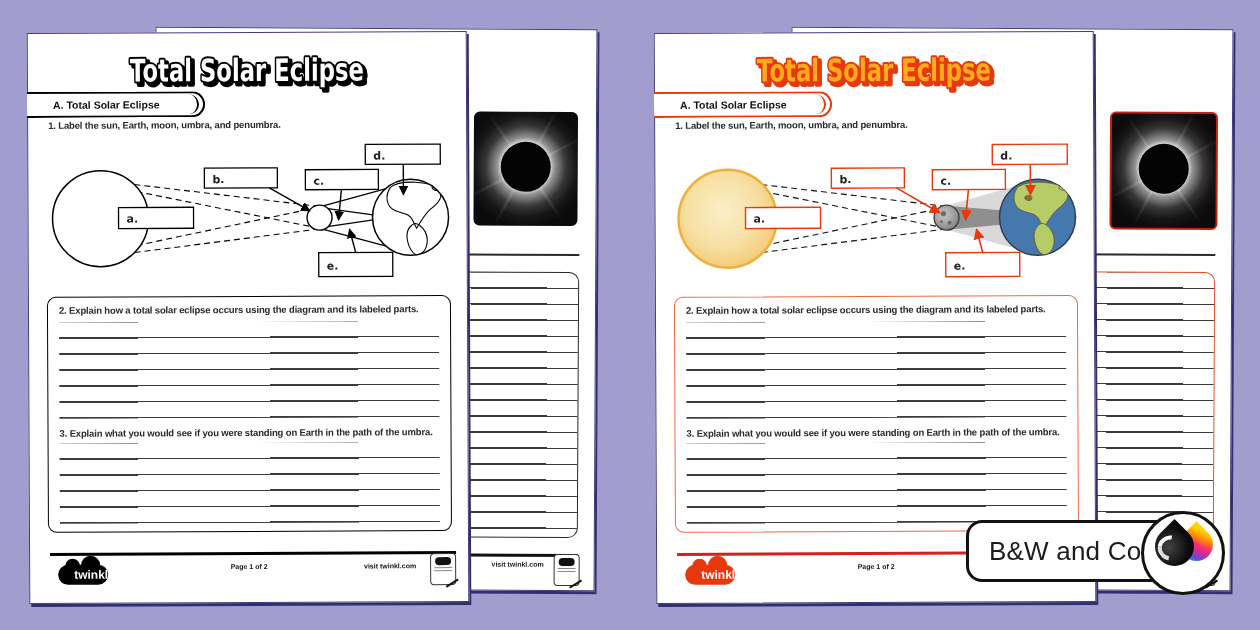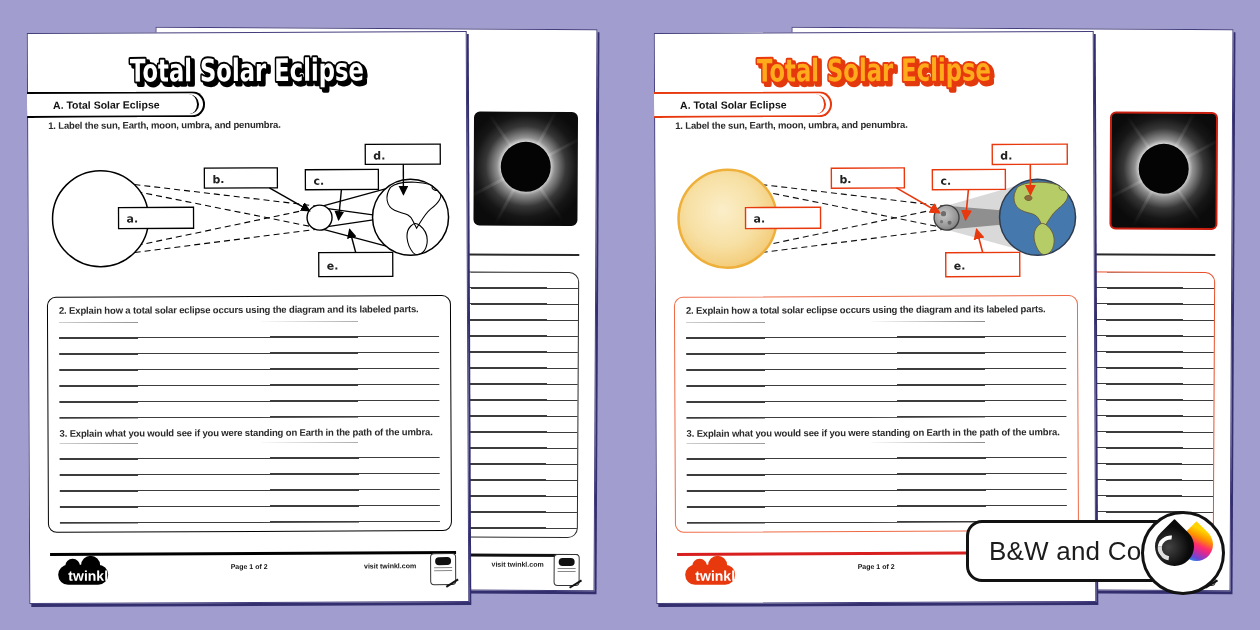--- a/index.html
+++ b/index.html
@@ -71,22 +71,22 @@
   .r6{height:96px;margin-top:7px;}
   .q3t{margin-top:9px;}
   .r5{height:80px;margin-top:5px;}
 
   .f-line{position:absolute;left:20px;right:12px;top:519px;height:2.5px;background:#000;}
   .colr .f-line{background:#d81f1f;}
   .cloud{position:absolute;left:28px;top:531px;width:50px;height:20px;background:#000;border-radius:10px;}
   .colr .cloud{background:#e8380d;}
   .cloud::before{content:"";position:absolute;left:7px;top:-6px;width:15px;height:15px;background:inherit;border-radius:50%;}
   .cloud::after{content:"";position:absolute;left:23px;top:-9px;width:19px;height:19px;background:inherit;border-radius:50%;}
-  .cloud span{position:absolute;z-index:1;left:0;right:0;top:3px;text-align:center;color:#fff;
-              font-size:14px;font-weight:bold;padding-left:10px;}
+  .cloud span{position:absolute;z-index:1;left:0;right:0;top:3px;text-align:right;color:#fff;
+              font-size:12px;font-weight:bold;padding-left:10px;}
   .f-page{position:absolute;left:0;right:0;top:530px;text-align:center;font-size:7px;font-weight:bold;color:#111;}
   .f-visit{position:absolute;right:52px;top:530px;font-size:7px;font-weight:bold;color:#111;}
   .front .stamp{right:12px;top:521px;}
 
   
   .badge{position:absolute;left:966px;top:520px;width:224px;height:62px;background:#fff;border:3px solid #121212;
          border-radius:16px;z-index:50;box-sizing:border-box;}
   .badge-label{position:absolute;left:20px;top:13px;font-size:26px;color:#1c1c1c;letter-spacing:0.2px;}
   .badge-circle{position:absolute;left:1141px;top:511px;width:84px;height:84px;background:#fff;
                 border:3px solid #121212;border-radius:50%;z-index:51;box-sizing:border-box;}

